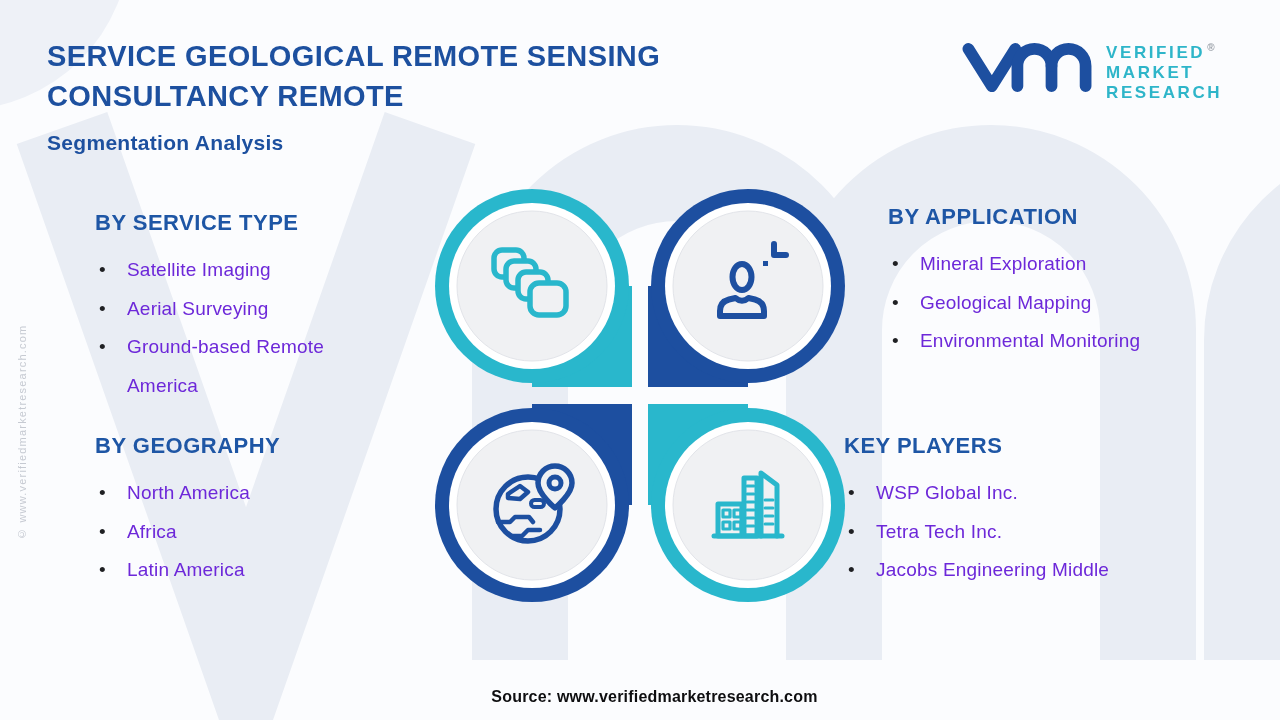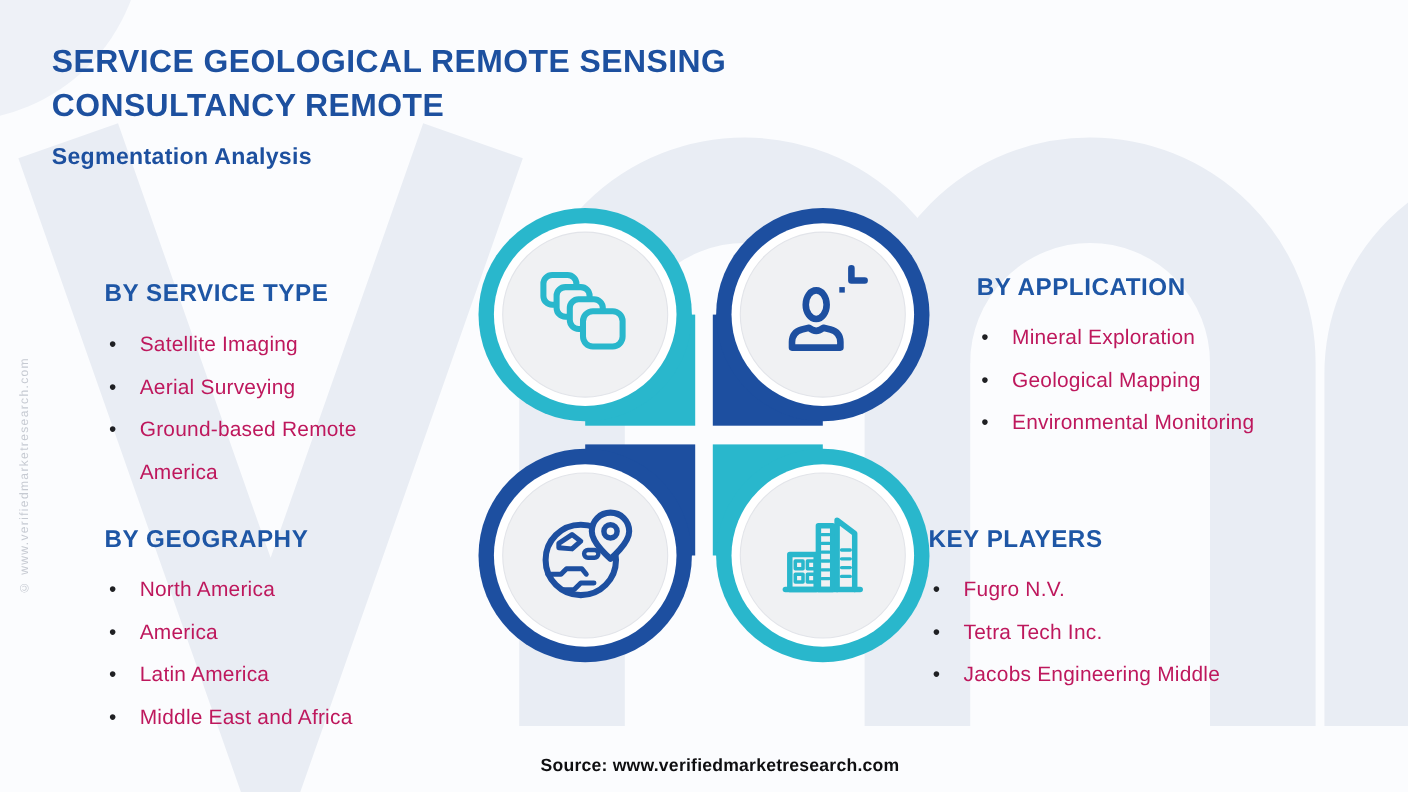--- a/index.html
+++ b/index.html
@@ -29,26 +29,26 @@
   .logo{ position:absolute; left:962px; top:38px; z-index:3; display:flex; align-items:flex-start; }
   .logo-mark{ width:130px; height:54px; margin-top:2px; }
   .logo-text{ margin-left:14px; color:#2eb5c9; font-weight:700;
               font-size:17px; line-height:20px; letter-spacing:2.6px; }
   .logo-text .reg{ color:#9aa0a8; font-size:10px; letter-spacing:0;
                    vertical-align:super; margin-left:2px; }
 
   
   .section{ position:absolute; z-index:3; }
   .section h2{
-    color:#1e56a5; font-size:22px; font-weight:700; letter-spacing:.5px;margin-top:44px;
+    color:#1e56a5; font-size:22px; font-weight:700; letter-spacing:.5px;
   }
   .section ul{ list-style:none; margin-top:15px; }
   .section li{
     position:relative; padding-left:32px;
-    color:#be185d; font-size:19px; font-weight:500;
+    color:#6d28d9; font-size:19px; font-weight:500;
     line-height:38.5px; letter-spacing:.2px;
   }
   .section li::before{
     content:"•"; position:absolute; left:4px; top:0;
     color:#1f2023; font-size:19px;
   }
 
   .sec-service   { left:95px;  top:210px; width:270px; }
   .sec-geography { left:95px;  top:433px; width:320px; }
   .sec-application{ left:888px; top:204px; width:340px; }
@@ -84,53 +84,66 @@
     </g>
     <circle cx="-40" cy="-60" r="170" fill="#eef1f7"></circle>
   </svg>
 
   <div class="title">
     <div>SERVICE GEOLOGICAL REMOTE SENSING</div>
     <div>CONSULTANCY REMOTE</div>
   </div>
   <div class="subtitle">Segmentation Analysis</div>
 
+  <div class="logo">
+    <svg class="logo-mark" viewBox="0 0 122 50">
+      <g stroke="#1d4fa0" stroke-width="11" fill="none" stroke-linecap="round" stroke-linejoin="round">
+        <polyline points="6,8 28,43 50,8"></polyline>
+        <path d="M52 43 V24 a16 16 0 0 1 32 0 V43"></path>
+        <path d="M84 24 a16 16 0 0 1 32 0 V43"></path>
+      </g>
+    </svg>
+    <div class="logo-text">
+      <div><span>VERIFIED</span><span class="reg">®</span></div>
+      <div>MARKET</div>
+      <div>RESEARCH</div>
+    </div>
+  </div>
 
   <div class="section sec-service">
     <h2>BY SERVICE TYPE</h2>
     <ul>
       <li>Satellite Imaging</li>
       <li>Aerial Surveying</li>
       <li>Ground-based Remote America</li>
     </ul>
   </div>
 
   <div class="section sec-geography">
     <h2>BY GEOGRAPHY</h2>
     <ul>
       <li>North America</li>
-      <li>America</li>
+      <li>Africa</li>
       <li>Latin America</li>
-      <li>Middle East and Africa</li>
     </ul>
   </div>
 
   <div class="section sec-application">
     <h2>BY APPLICATION</h2>
     <ul>
       <li>Mineral Exploration</li>
       <li>Geological Mapping</li>
       <li>Environmental Monitoring</li>
     </ul>
   </div>
 
   <div class="section sec-players">
     <h2>KEY PLAYERS</h2>
     <ul>
-      <li>Fugro N.V.</li>
+      <li>WSP Global Inc.</li>
       <li>Tetra Tech Inc.</li>
       <li>Jacobs Engineering Middle</li>
     </ul>
   </div>
 
   <svg class="quad-svg" width="424" height="440" viewBox="0 0 424 440">
 
     <g>
       <rect x="104" y="106" width="100" height="101" fill="#29b7cc"></rect>
       <circle cx="104" cy="106" r="97" fill="#29b7cc"></circle>

